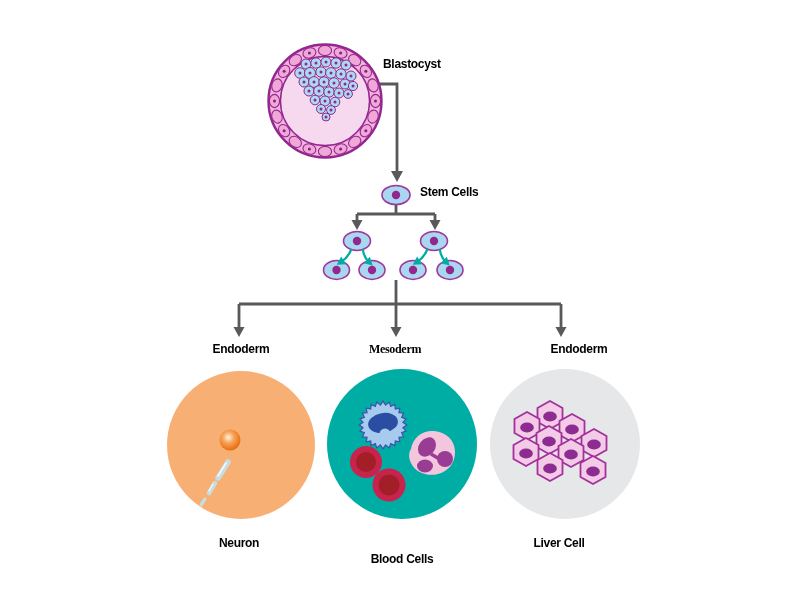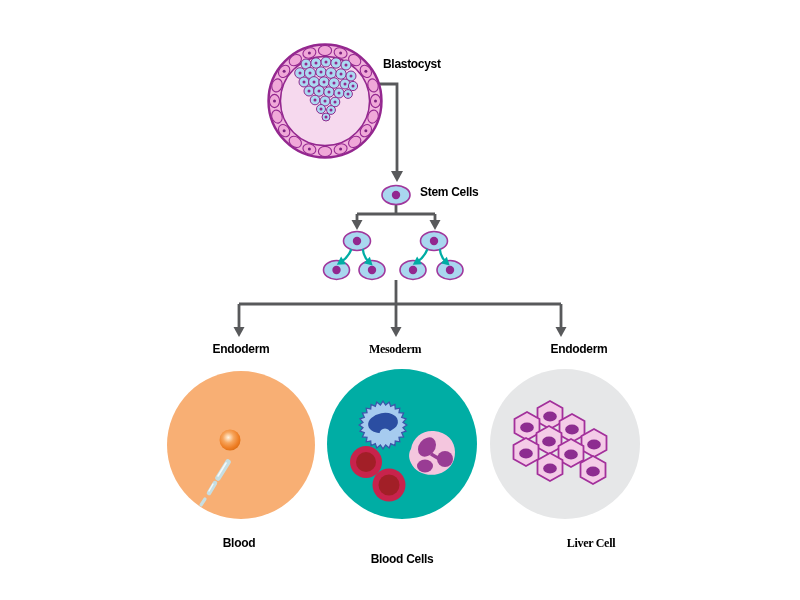--- a/index.html
+++ b/index.html
@@ -215,16 +215,16 @@
     </g>
   </svg>
 
   <div class="lbl" style="left:383px;top:58px;">Blastocyst</div>
   <div class="lbl" style="left:420px;top:186px;">Stem Cells</div>
 
   <div class="lbl center" style="left:241px;top:343px;">Endoderm</div>
   <div class="lbl center" style="left:395px;top:343px;font-family:Liberation Serif, serif;">Mesoderm</div>
   <div class="lbl center" style="left:559px;top:343px;margin-left:20px;">Endoderm</div>
 
-  <div class="lbl center" style="left:239px;top:537px;">Blood</div>
+  <div class="lbl center" style="left:239px;top:537px;">Neuron</div>
   <div class="lbl center" style="left:402px;top:537px;margin-top:16px;">Blood Cells</div>
-  <div class="lbl center" style="left:591px;top:537px;font-family:Liberation Serif, serif;">Liver Cell</div>
+  <div class="lbl center" style="left:559px;top:537px;">Liver Cell</div>
 </div>
 
 </body></html>

